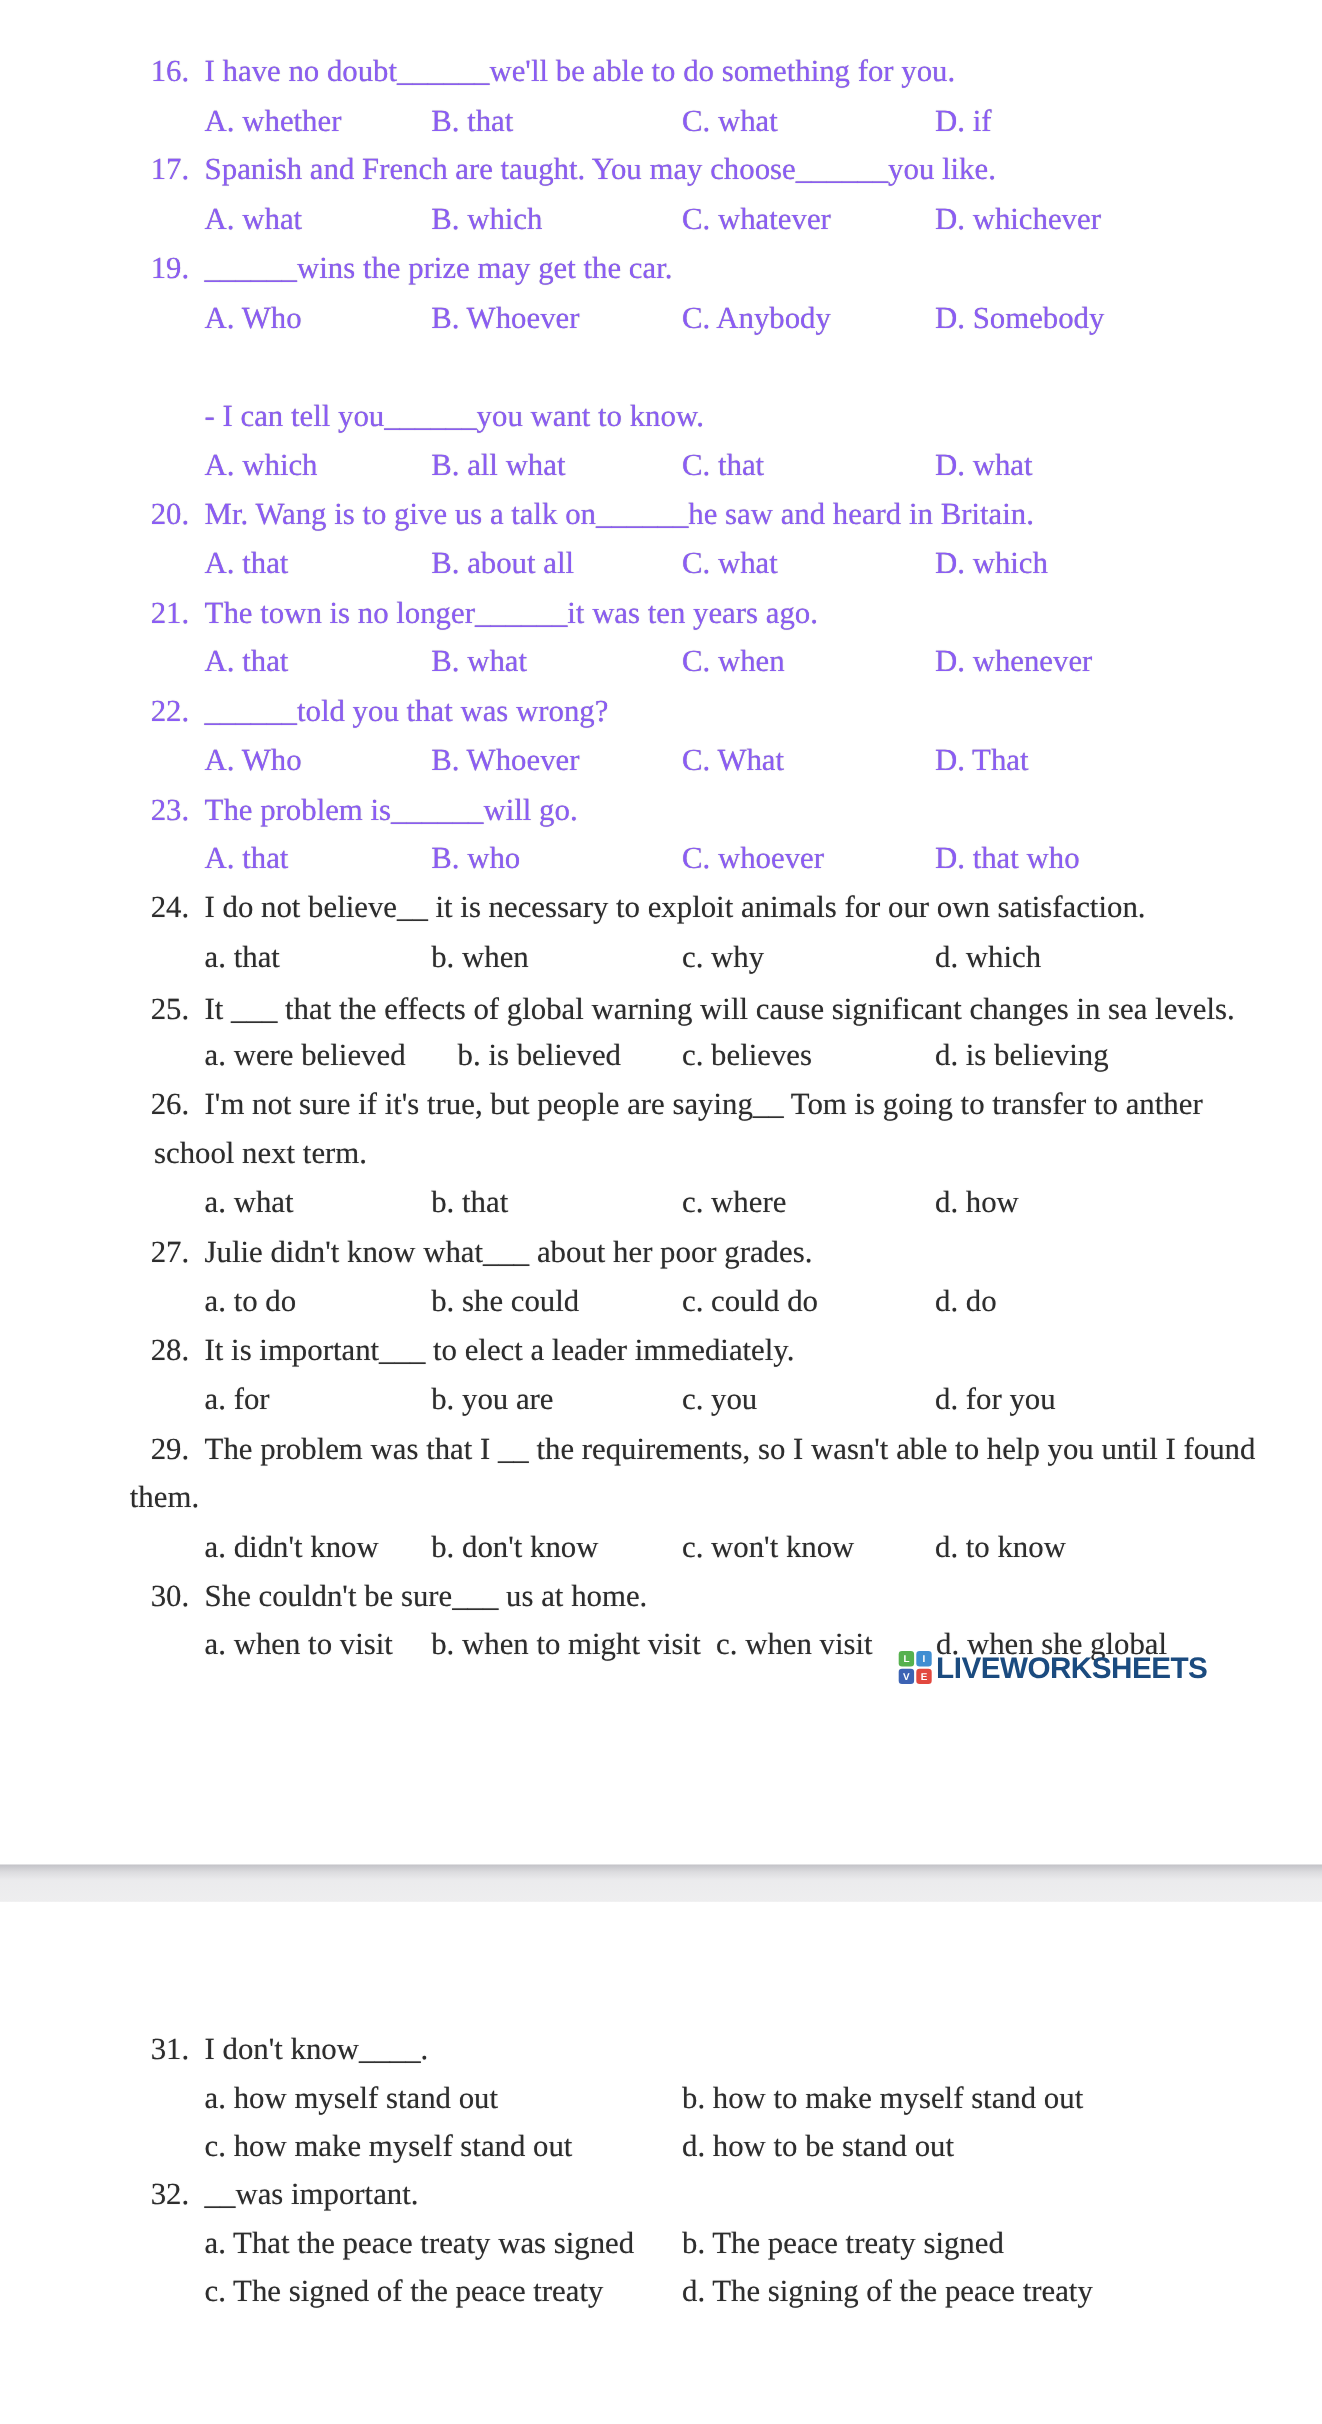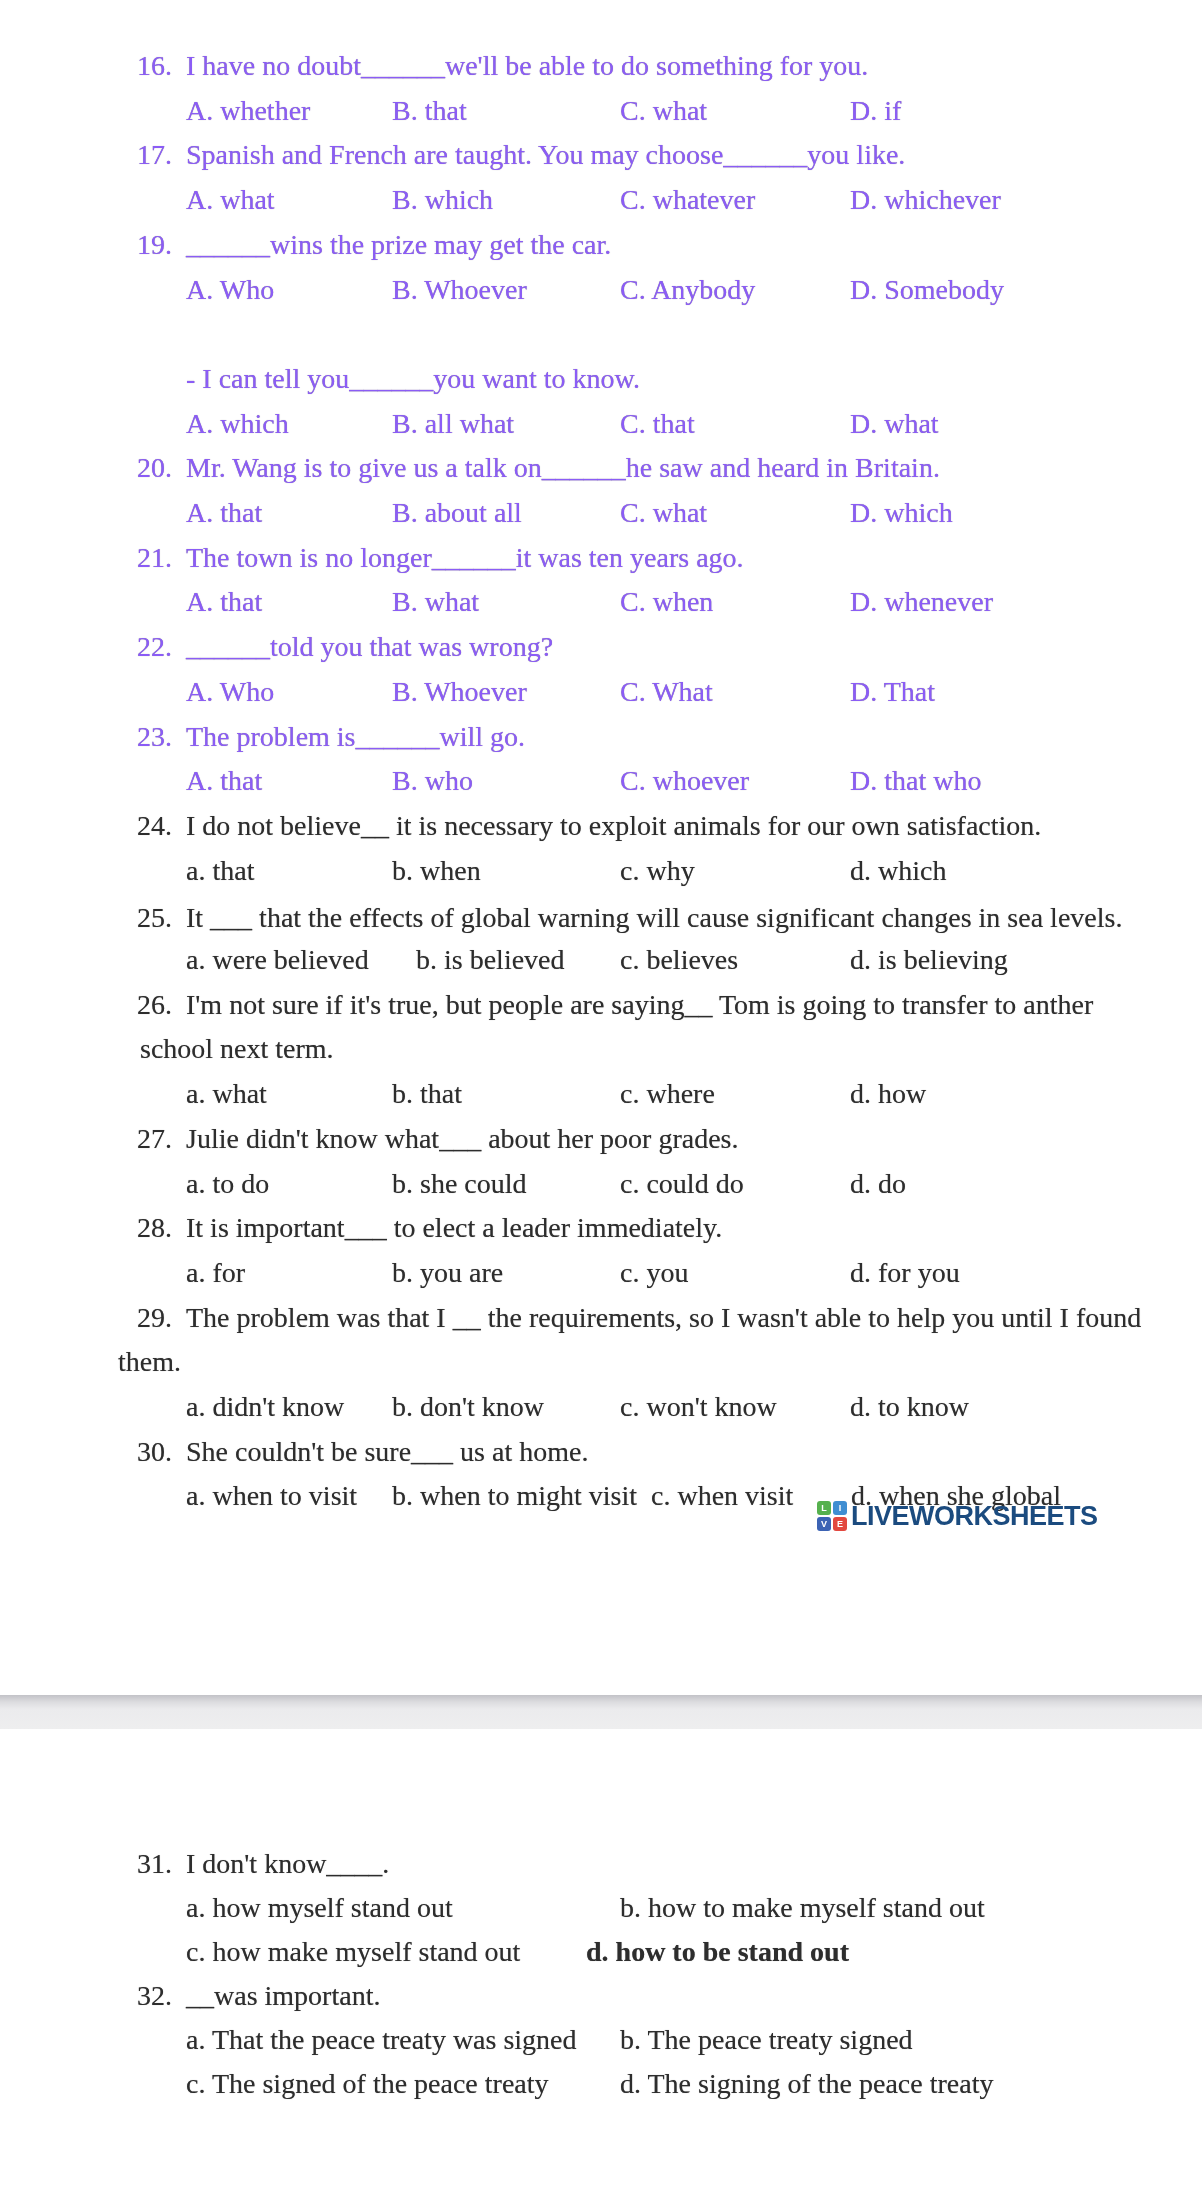--- a/index.html
+++ b/index.html
@@ -207,21 +207,21 @@
     <div class="line" style="top: 1848px;">
       <span style="left: 137px;">31.</span>
       <span style="left: 186px;">I don't know____.</span>
     </div>
     <div class="line" style="top: 1892px;">
       <span style="left: 186px;">a. how myself stand out</span>
       <span style="left: 620px;">b. how to make myself stand out</span>
     </div>
     <div class="line" style="top: 1936px;">
       <span style="left: 186px;">c. how make myself stand out</span>
-      <span style="left: 586px; font-weight: bold;">d. how to be stand out</span>
+      <span style="left: 620px;">d. how to be stand out</span>
     </div>
     <div class="line" style="top: 1980px;">
       <span style="left: 137px;">32.</span>
       <span style="left: 186px;">__was important.</span>
     </div>
     <div class="line" style="top: 2024px;">
       <span style="left: 186px;">a. That the peace treaty was signed</span>
       <span style="left: 620px;">b. The peace treaty signed</span>
     </div>
     <div class="line" style="top: 2068px;">

